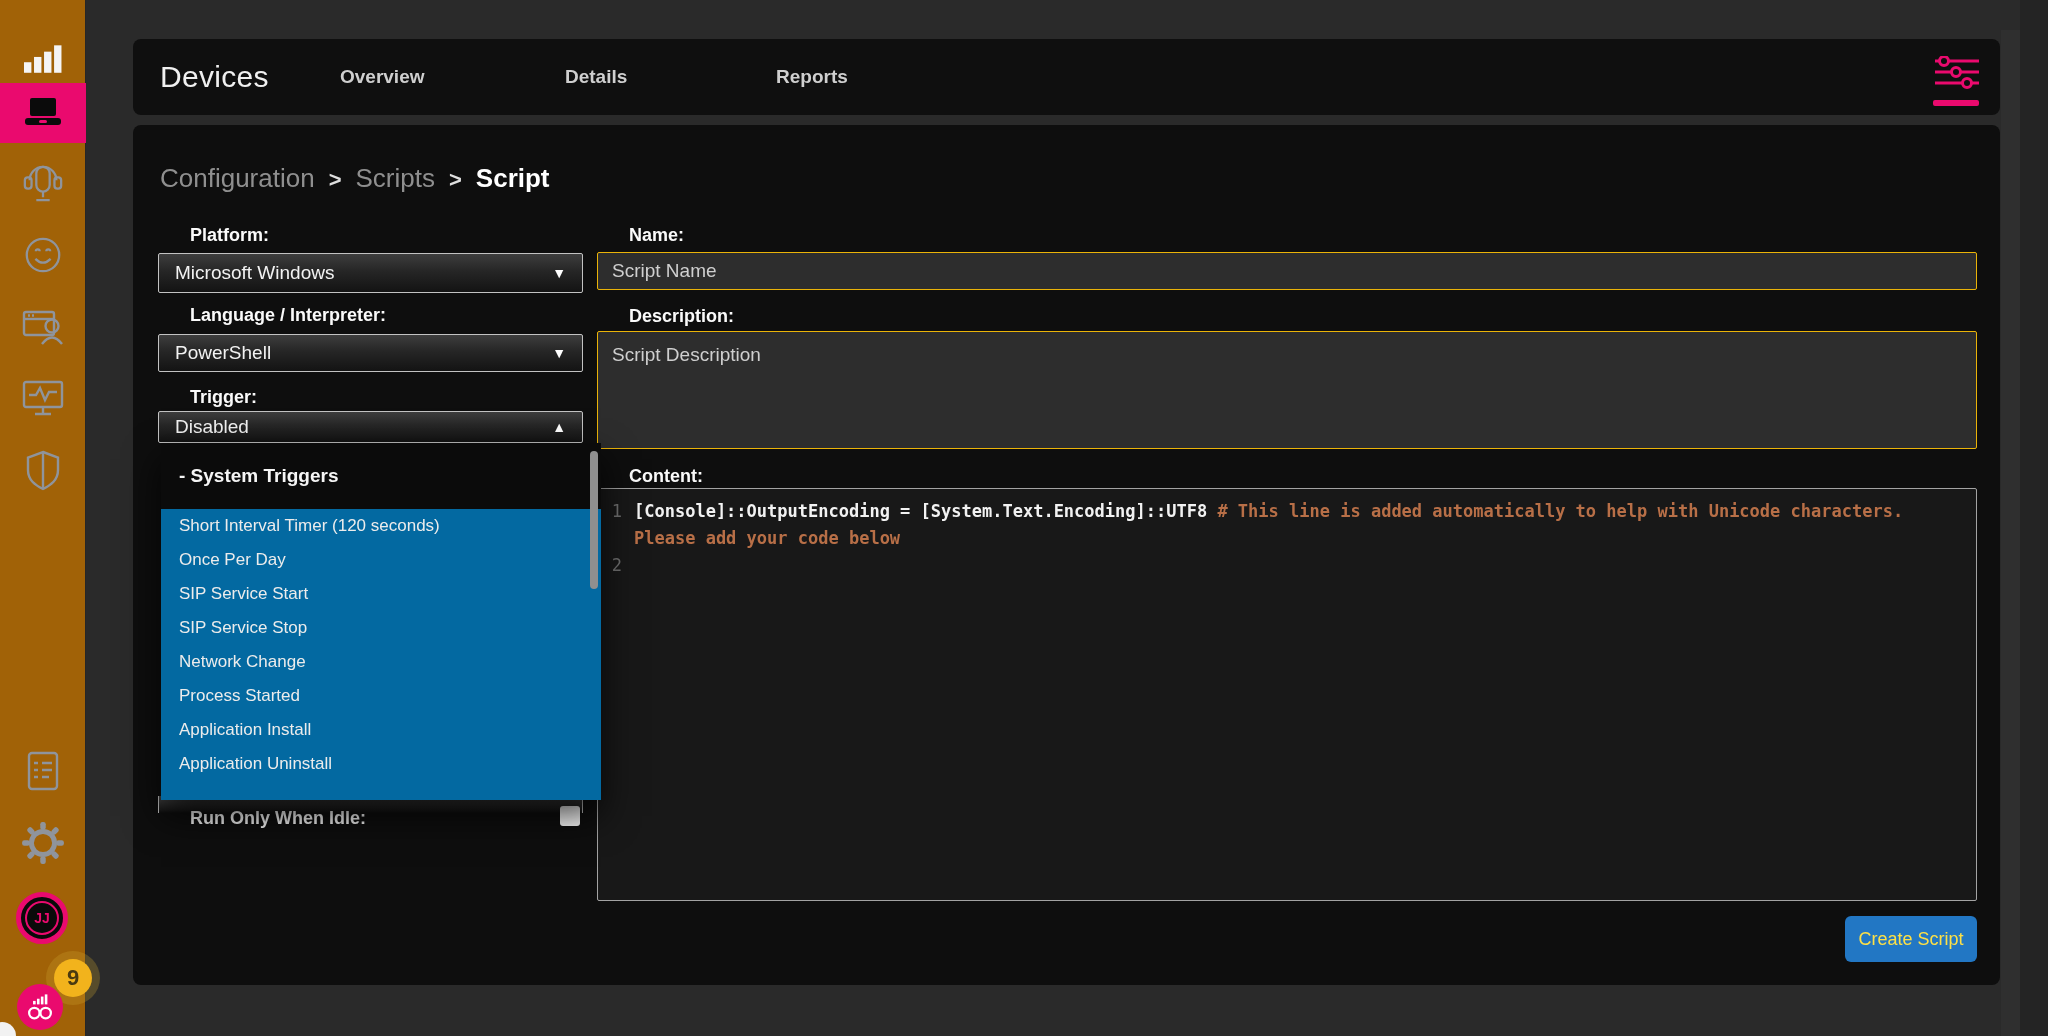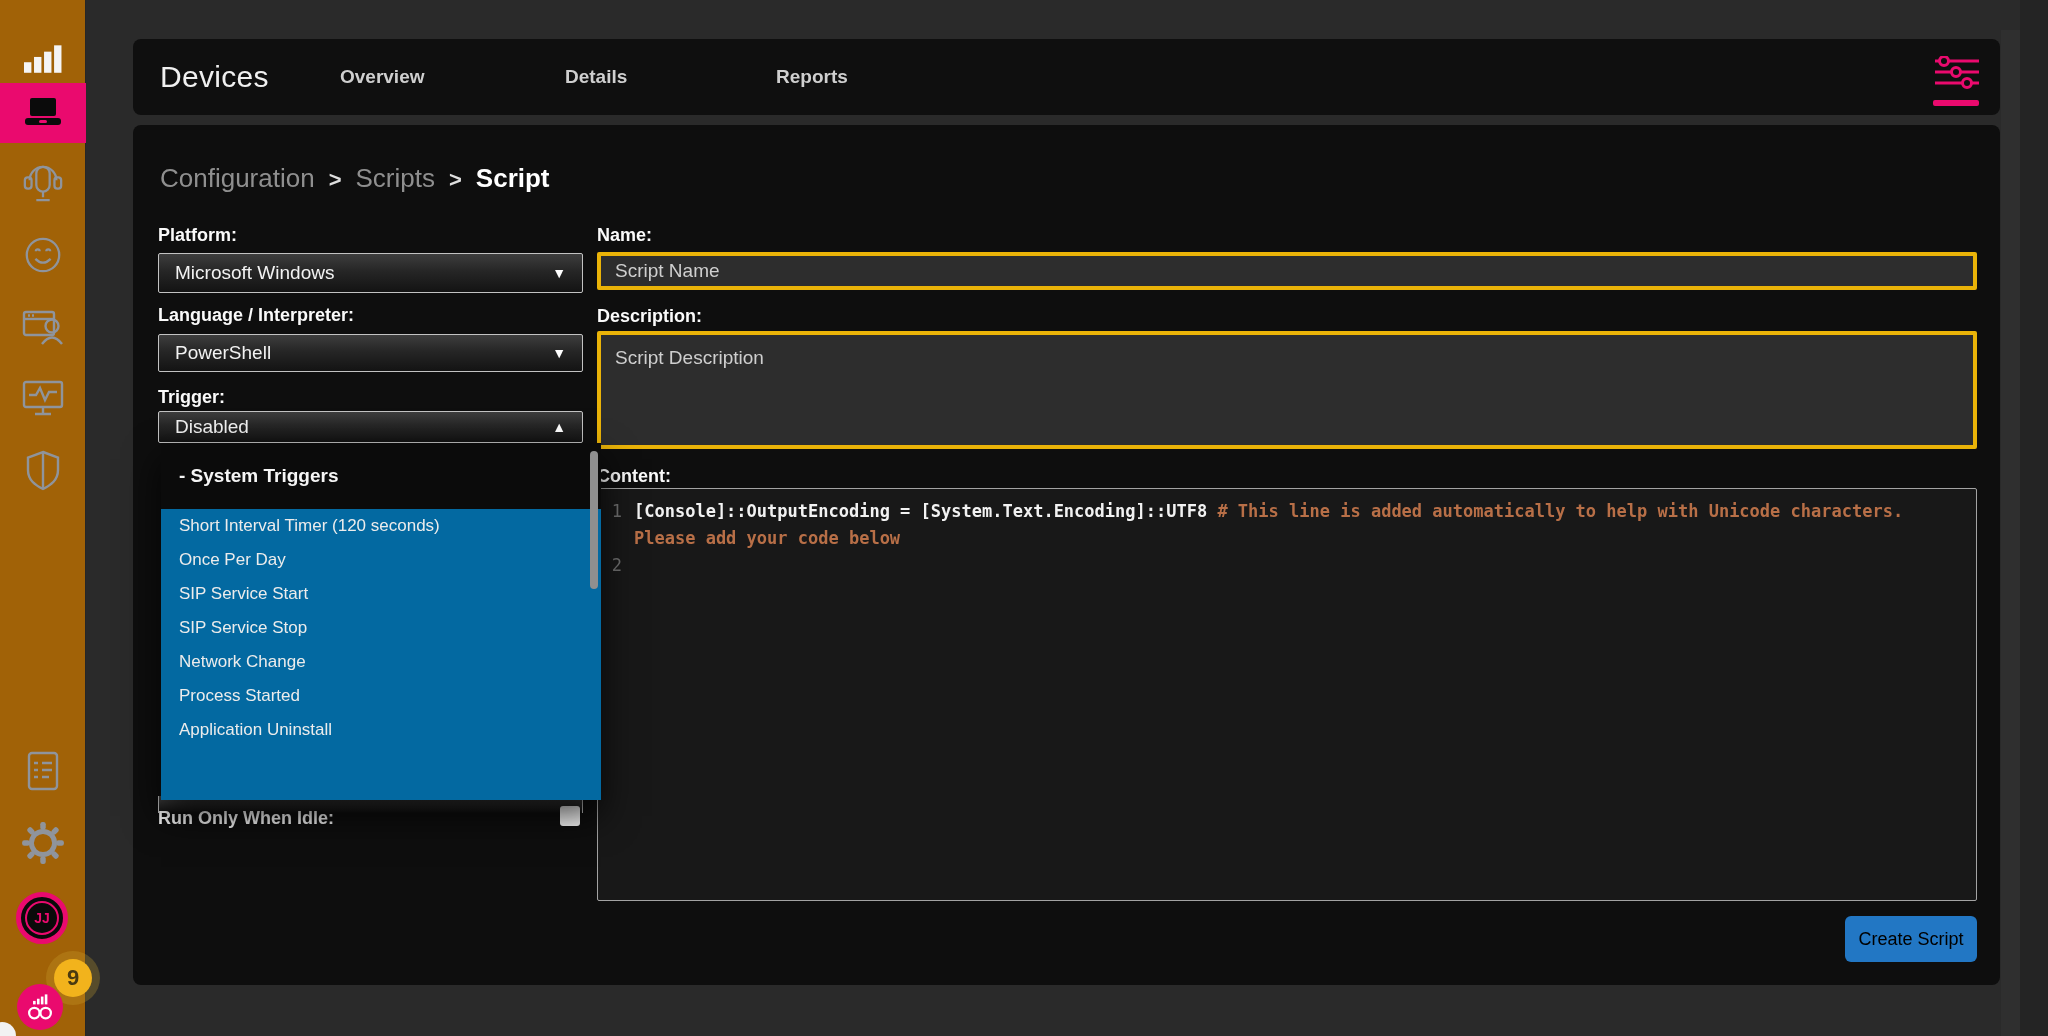--- a/index.html
+++ b/index.html
@@ -31,30 +31,30 @@
   .nav-filter { position:absolute; left:1800px; top:17px; width:50px; height:42px; }
   .nav-filter-bar { position:absolute; left:1800px; top:61px; width:46px; height:6px; background:var(--magenta); border-radius:2px; }
 
   
   .content-card { position:absolute; left:133px; top:125px; width:1867px; height:860px; background:#0e0e0e; border-radius:8px; }
   .breadcrumb { position:absolute; left:27px; top:38px; font-size:26px; color:#8f8f8f; display:flex; gap:14px; align-items:baseline; }
   .breadcrumb .sep { color:#dedede; font-size:22px; font-weight:700; }
   .breadcrumb .current { color:#ffffff; font-weight:700; }
   .crumb-link { cursor:pointer; }
 
-  .field-label { position:absolute; font-size:18px; font-weight:700; color:#fafafa; }
+  .field-label { position:absolute; font-size:18px; font-weight:700; color:#fafafa;margin-left:32px; }
 
   
   .select { position:absolute; left:25px; width:425px; border:1px solid #c2c2c2; border-radius:2px;
             background:linear-gradient(180deg,#3d3d3d 0%, #262626 45%, #131313 100%);
             display:flex; align-items:center; padding:0 16px; font-size:19px; color:#f2f2f2; cursor:pointer; }
   .select .caret { margin-left:auto; font-size:14px; color:#ffffff; }
 
   
-  .tfield { position:absolute; left:464px; width:1380px; background:#2d2d2d; border:4px solid #eab308; border-radius:2px;
+  .tfield { position:absolute; left:464px; width:1380px; background:#2d2d2d; border:1px solid #eab308; border-radius:2px;
             color:#f0f0f0; font-size:19px; font-family:"Liberation Sans",sans-serif; padding:0 14px; outline:none; }
   .tfield::placeholder { color:#cfcfcf; opacity:1; }
   textarea.tfield { padding:12px 14px; resize:none; }
 
   
   .dd-panel { position:absolute; left:28px; top:318px; width:440px; height:357px; background:#0369a1; z-index:20;
               box-shadow:0 16px 34px rgba(0,0,0,0.75); overflow:hidden; }
   .dd-header { height:66px; background:#0b0b0b; display:flex; align-items:center; padding-left:18px; font-size:19px; font-weight:700; color:#f5f5f5; }
   .dd-item { height:34px; display:flex; align-items:center; padding-left:18px; font-size:17px; color:#ececec; cursor:pointer; }
   .dd-scroll-thumb { position:absolute; right:3px; top:8px; width:8px; height:138px; background:#8f8f8f; border-radius:4px; }
@@ -64,21 +64,21 @@
 
   
   .editor { position:absolute; left:464px; top:363px; width:1380px; height:413px; background:#181818; border:1px solid #a3a3a3; border-radius:2px;
             font-family:"DejaVu Sans Mono", monospace; font-size:17px; line-height:27px; padding:9px 6px; overflow:hidden; }
   .code-row { display:flex; }
   .line-num { width:30px; min-width:30px; text-align:right; padding-right:12px; color:#6f6f6f; user-select:none; }
   .code-text { flex:1; white-space:pre-wrap; word-break:break-word; color:#f2f2f2; font-weight:700; padding-right:6px; }
   .code-comment { color:#b86f47; }
 
   .primary-btn { position:absolute; left:1712px; top:791px; width:132px; height:46px; background:#2277c4; border:none; border-radius:6px;
-                 color:#000000; font-size:18px; font-family:"Liberation Sans",sans-serif; cursor:pointer; }
+                 color:#fde047; font-size:18px; font-family:"Liberation Sans",sans-serif; cursor:pointer; }
 
   :root { --magenta:#ea0a6e; }
 </style>
 </head>
 <body>
 
 <div class="right-margin"></div>
 <div class="scroll-track"></div>
 
 <div class="sidebar">
@@ -240,20 +240,21 @@
   <div class="checkbox"></div>
 
   <div class="dd-panel">
     <div class="dd-header">- System Triggers</div>
     <div class="dd-item">Short Interval Timer (120 seconds)</div>
     <div class="dd-item">Once Per Day</div>
     <div class="dd-item">SIP Service Start</div>
     <div class="dd-item">SIP Service Stop</div>
     <div class="dd-item">Network Change</div>
     <div class="dd-item">Process Started</div>
+    <div class="dd-item">Application Install</div>
     <div class="dd-item">Application Uninstall</div>
     <div class="dd-scroll-thumb"></div>
   </div>
 
   <div class="field-label" style="left:464px; top:100px;">Name:</div>
   <input class="tfield" style="top: 127px; height: 38px;" placeholder="Script Name">
 
   <div class="field-label" style="left:464px; top:181px;">Description:</div>
   <textarea class="tfield" style="top: 206px; height: 118px;" placeholder="Script Description"></textarea>
 

